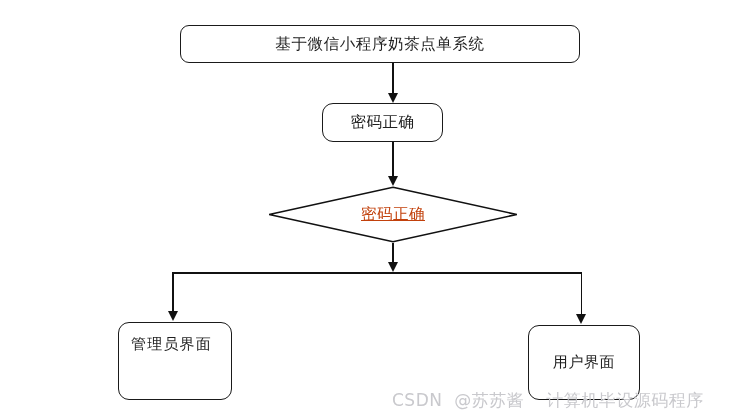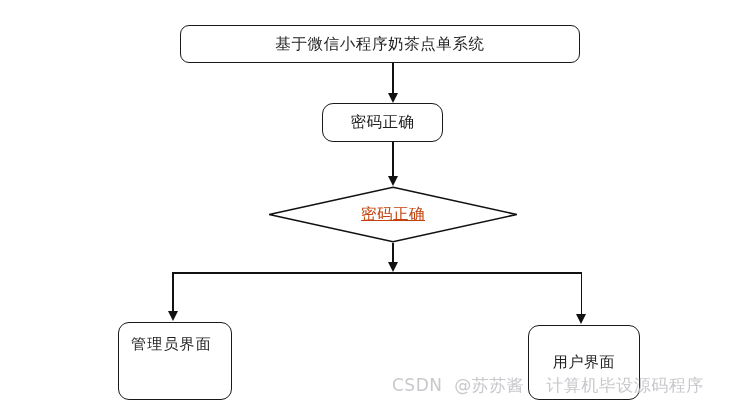--- a/index.html
+++ b/index.html
@@ -94,21 +94,21 @@
     border-left: 5.5px solid transparent;
     border-right: 5.5px solid transparent;
     border-top: 10px solid #111111;
     z-index: 2;
   }
 
   
   .watermark {
     position: absolute;
     left: 392px;
-    top: 374px;
+    top: 389px;
     font-family: "DejaVu Sans", "Liberation Sans", sans-serif;
     font-size: 17px;
     color: #c9c9cd;
     white-space: nowrap;
     z-index: 5;
     letter-spacing: 0.5px;
   }
   .watermark .wm-gap { display: inline-block; width: 16px; }
 </style>
 </head>

